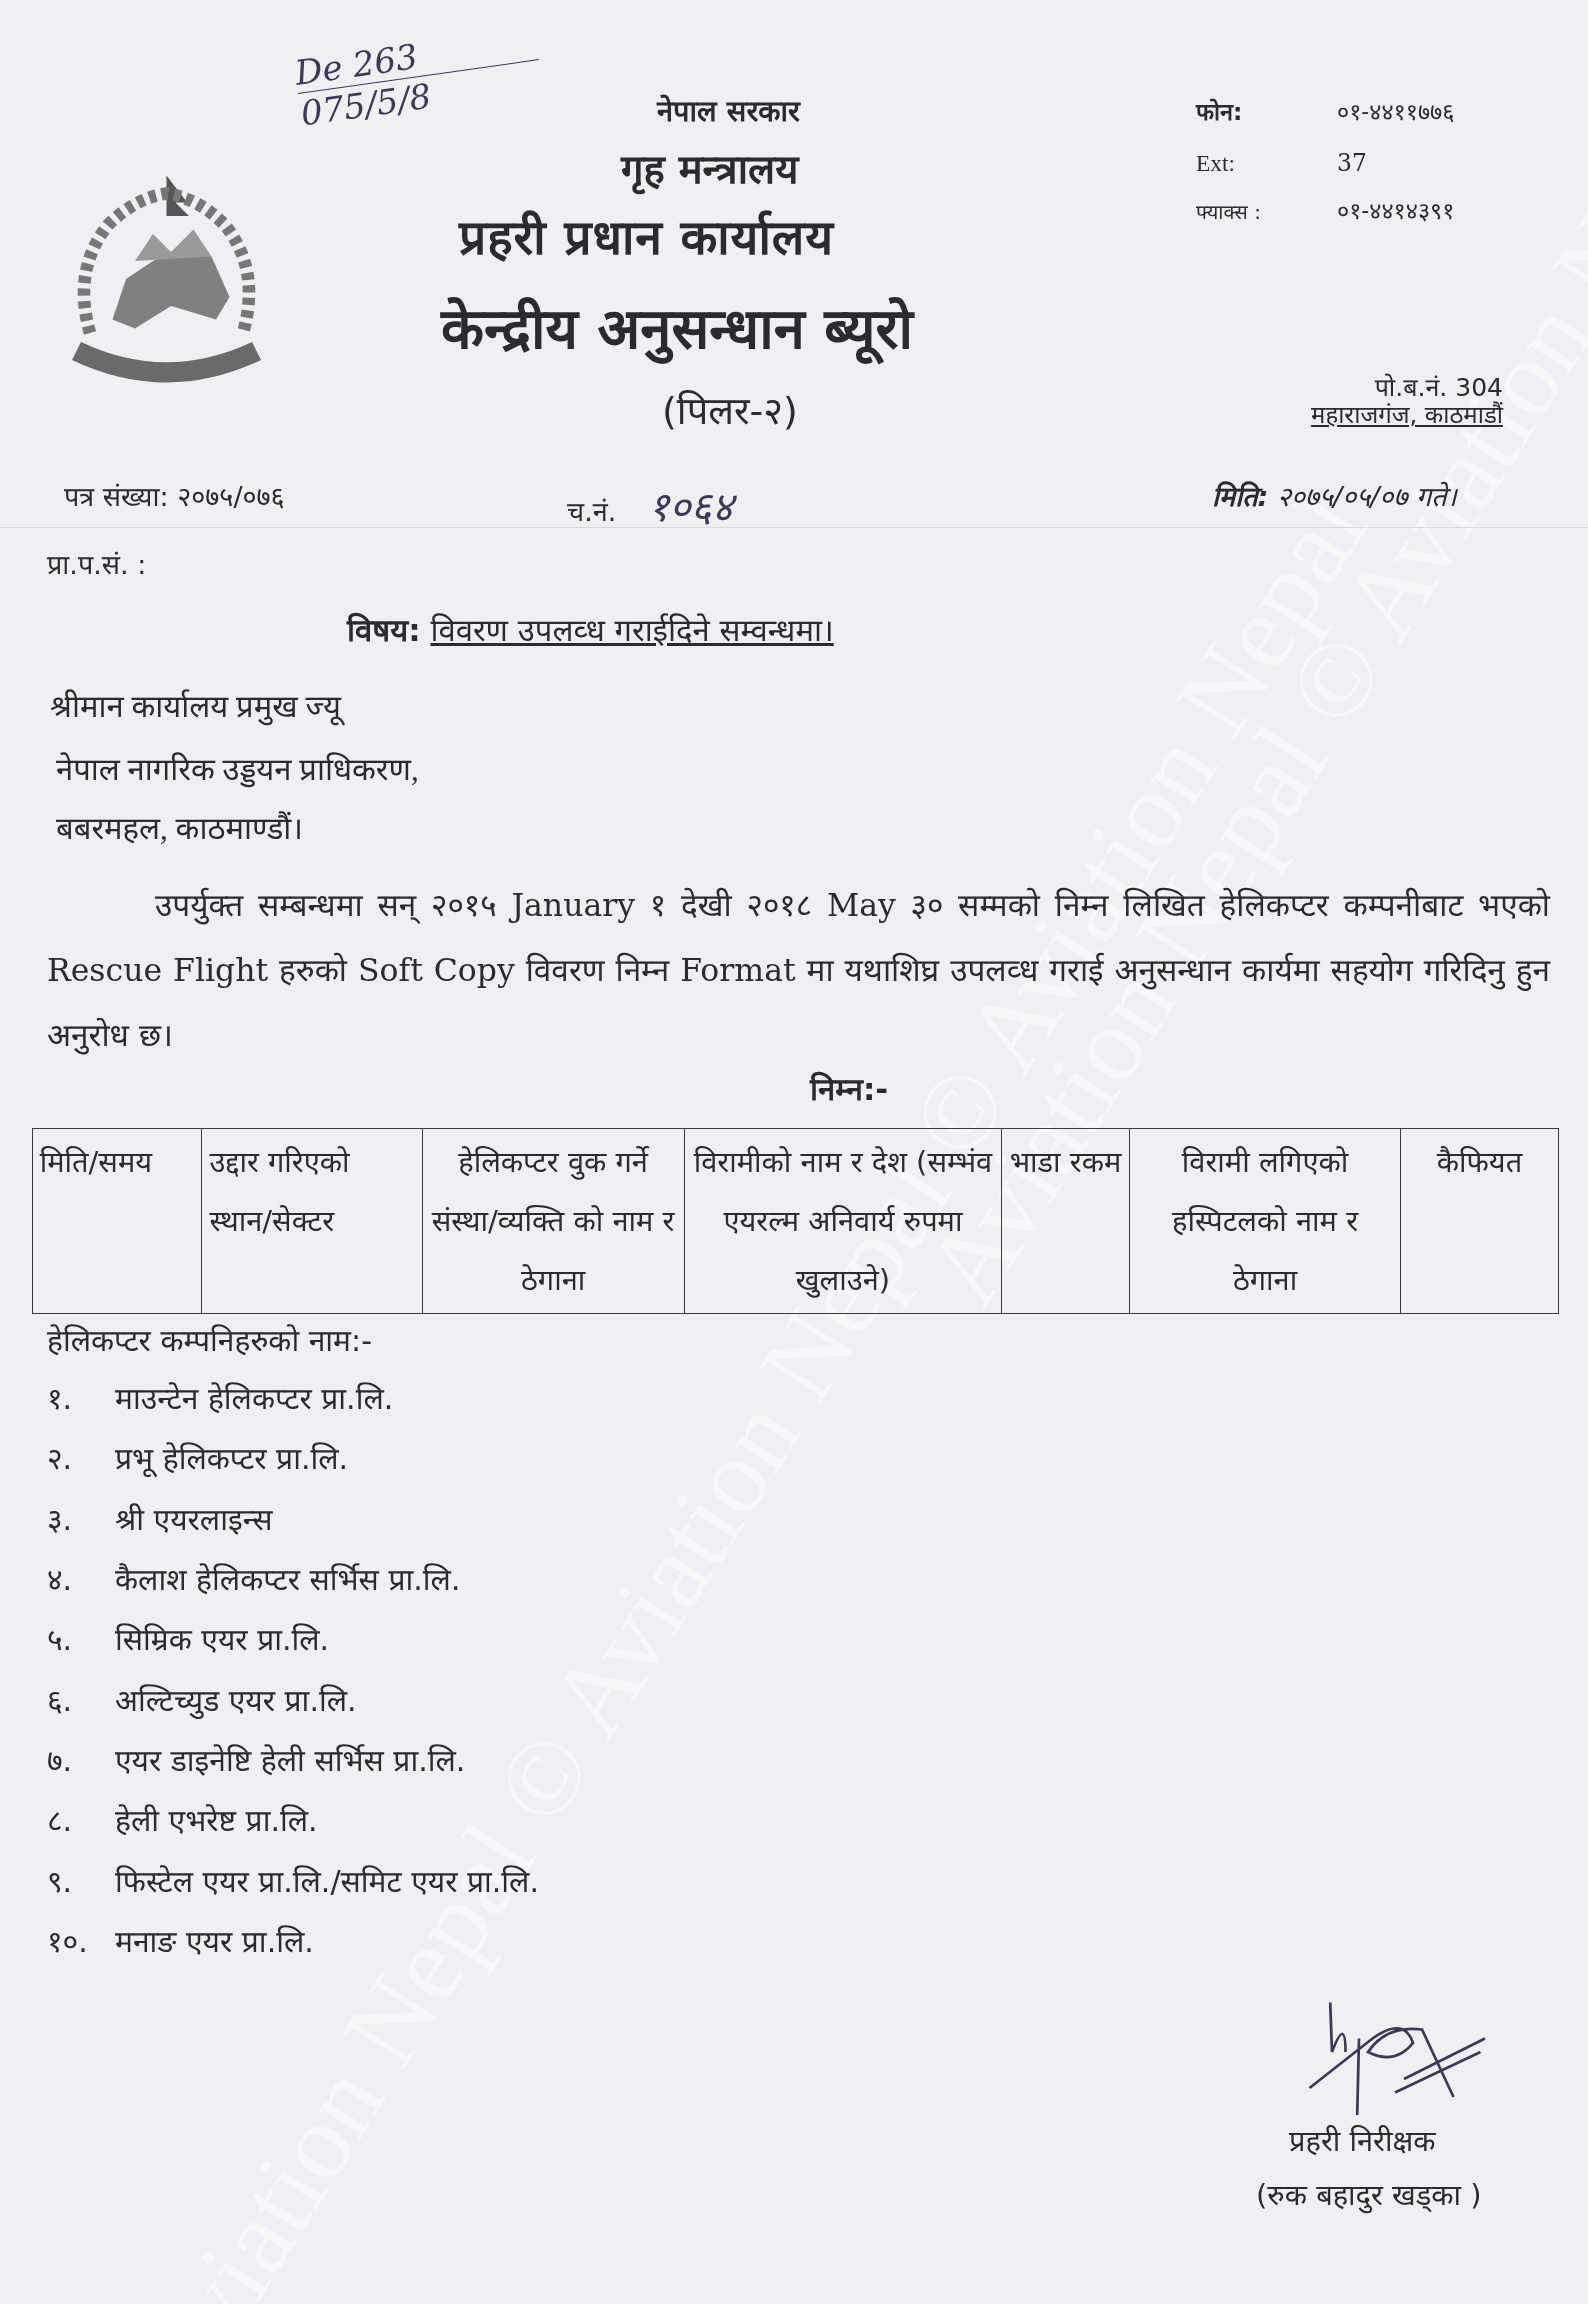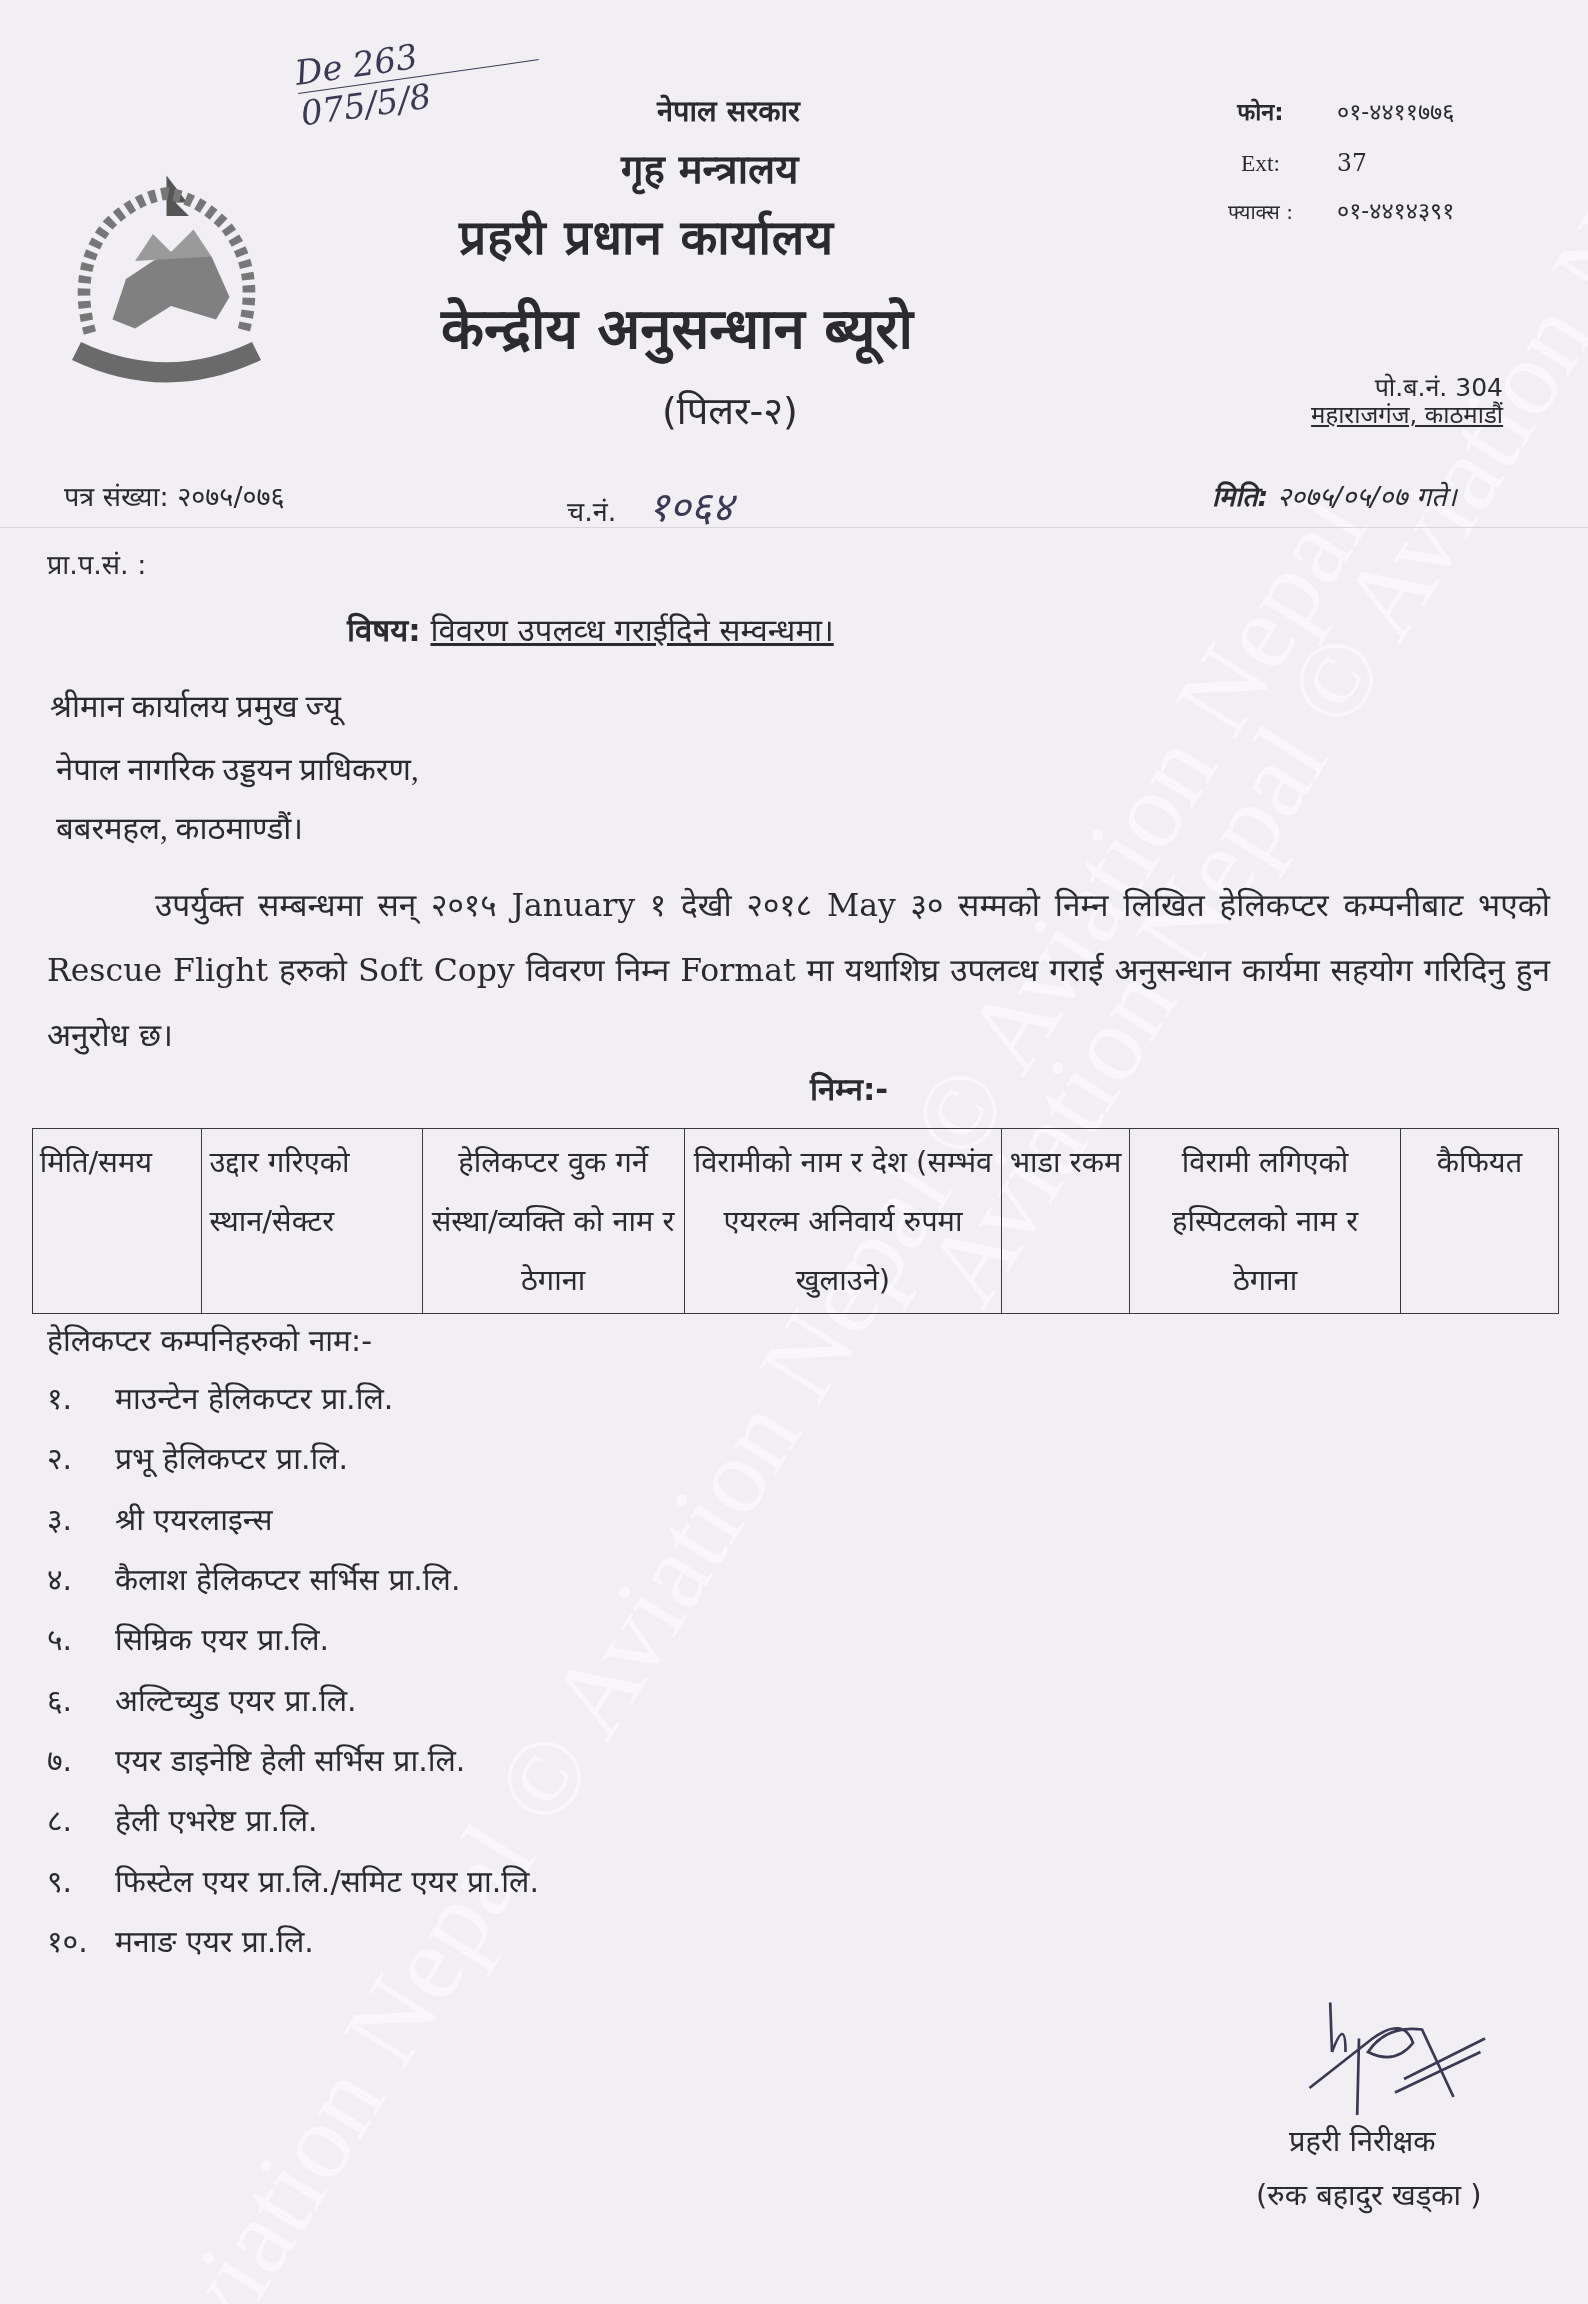--- a/index.html
+++ b/index.html
@@ -23,21 +23,21 @@
   }
   .emblem {
     position: absolute; left: 36px; top: 162px; width: 261px; height: 234px;
   }
   .org1 { left: 657px; top: 90px; font-size: 29px; font-weight: bold; }
   .org2 { left: 621px; top: 140px; font-size: 40px; font-weight: bold; }
   .org3 { left: 459px; top: 203px; font-size: 48px; font-weight: bold; letter-spacing: 0.9px; }
   .org4 { left: 441px; top: 288px; font-size: 56px; font-weight: bold; }
   .org5 { left: 662px; top: 383px; font-size: 38px; }
   .contact { right: 90px; font-size: 23.4px; text-align: right; }
-  .contact .lbl { display: inline-block; width: 117px; text-align: center; margin-right: 18px; }
+  .contact .lbl { display: inline-block; width: 117px; text-align: left; margin-right: 24px; }
   .contact .val { display: inline-block; width: 162px; text-align: left; font-family: "DejaVu Serif", serif; }
   .pobox { right: 86px; top: 369px; font-size: 25px; }
   .addr { right: 86px; top: 397px; font-size: 24px; text-decoration: underline; }
   .meta { font-size: 27px; top: 477px; }
   .subject { left: 347px; top: 608px; font-size: 31px; }
   .subject .u { text-decoration: underline; font-weight: normal; }
   .addressee { left: 50px; font-size: 31px; font-family: Liberation Serif, serif; }
   .para { left: 47px; top: 873px; width: 1503px; font-size: 31.5px; line-height: 65px; font-family: "DejaVu Serif", serif; text-align: justify; }
   .para .indent { display: inline-block; width: 108px; }
   .nimna { left: 810px; top: 1067px; font-size: 31px; font-weight: bold; }

